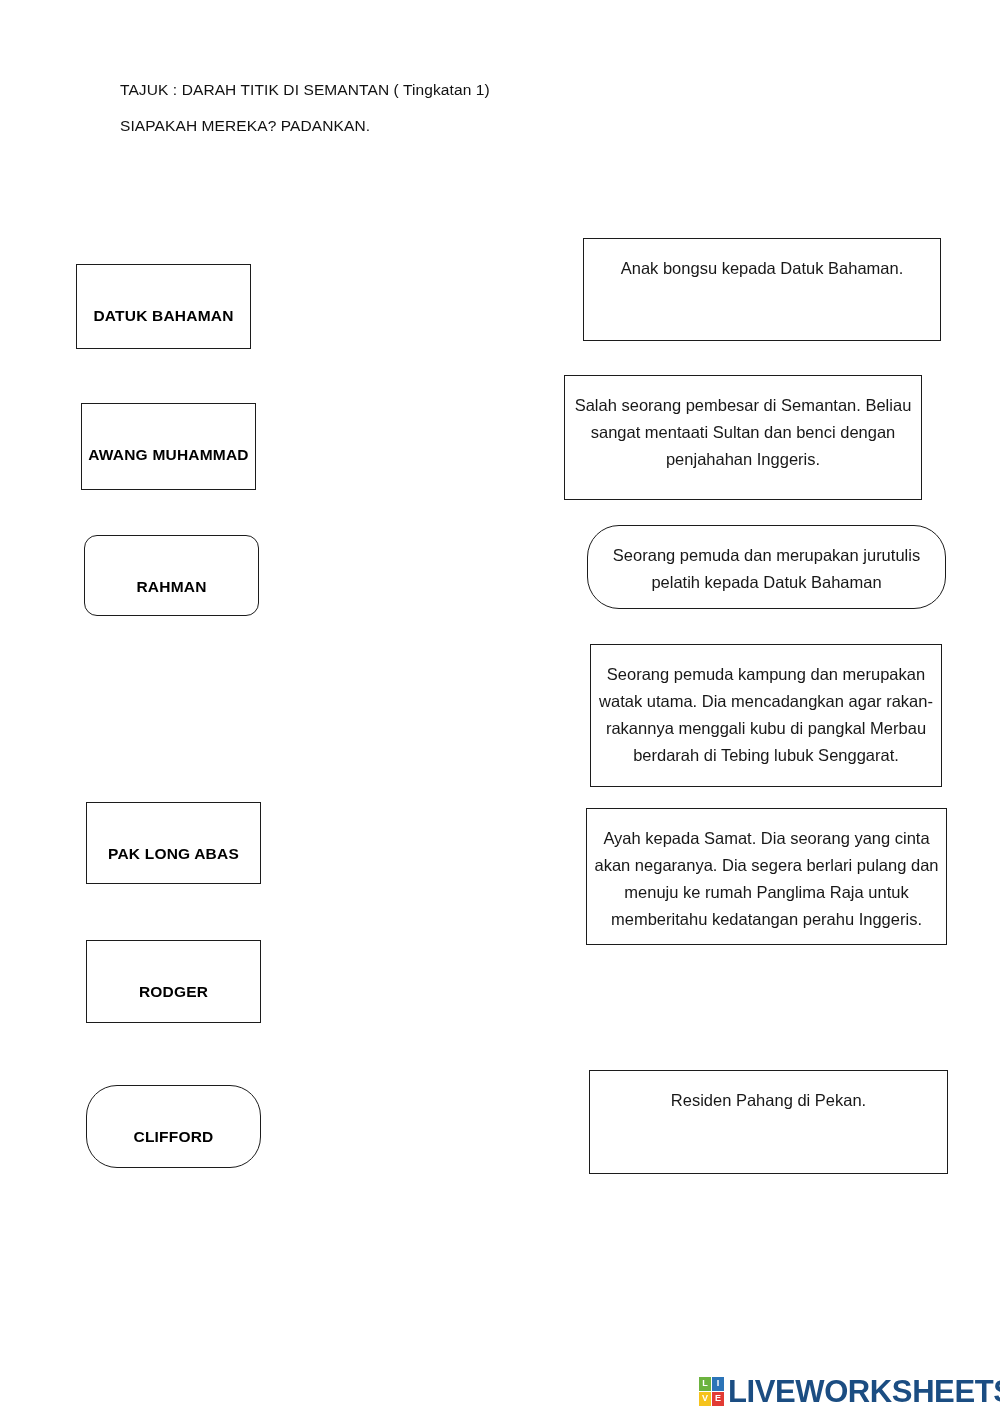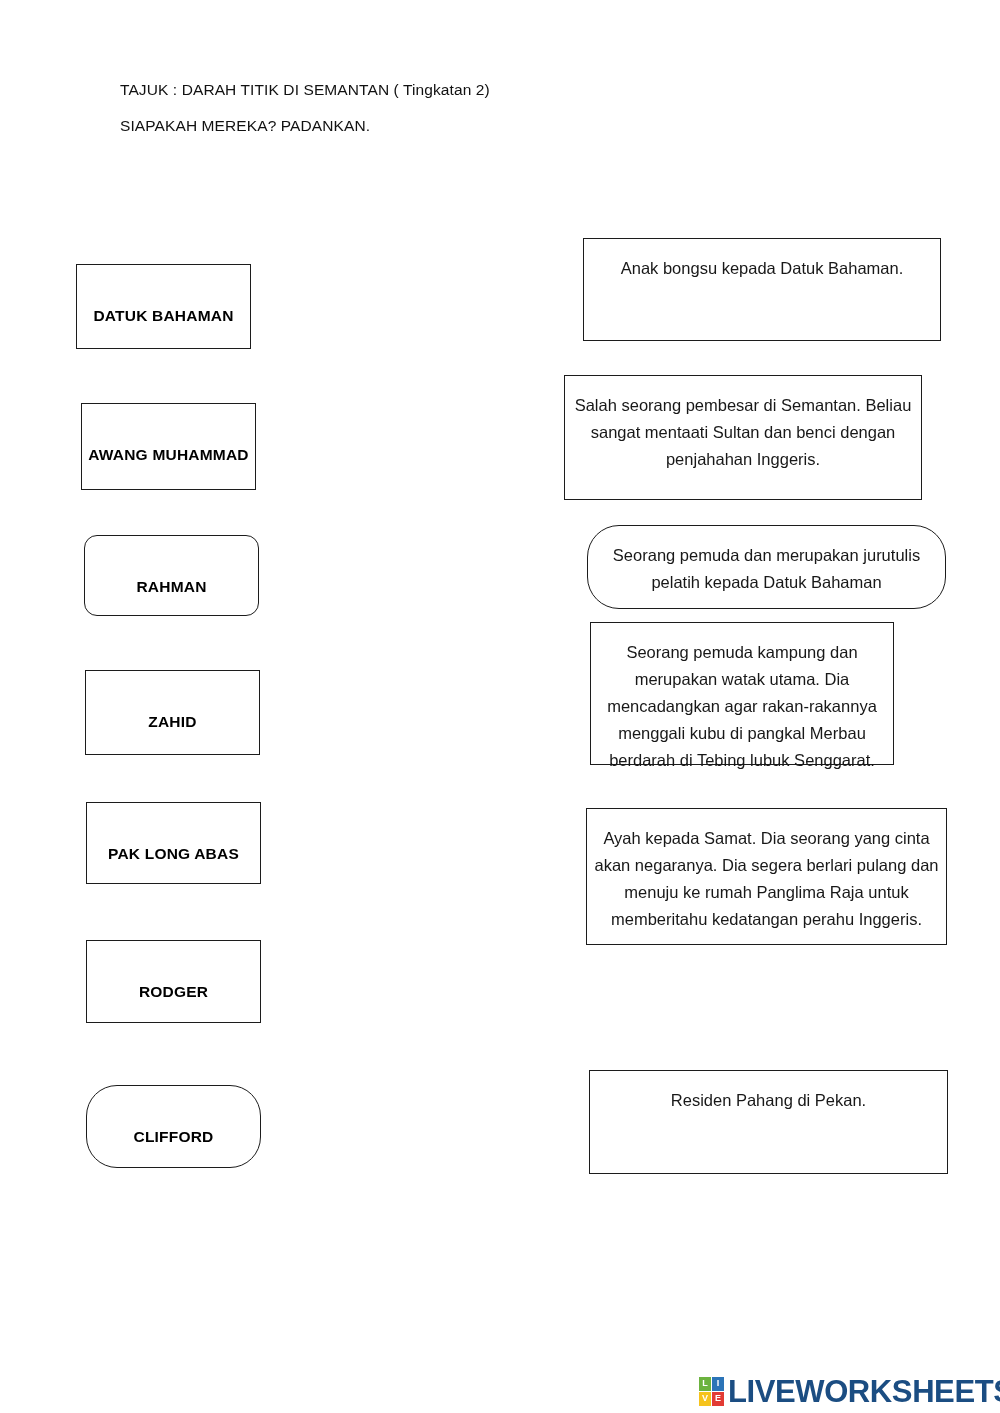--- a/index.html
+++ b/index.html
@@ -105,39 +105,36 @@
     color: #1b4d82;
     line-height: 1;
   }
 </style>
 </head>
 <body>
 
 <div class="page">
 
   <div class="header">
-    <div class="header-line">TAJUK  : DARAH TITIK DI SEMANTAN ( Tingkatan 2)</div>
+    <div class="header-line">TAJUK  : DARAH TITIK DI SEMANTAN ( Tingkatan 1)</div>
     <div class="header-line">SIAPAKAH MEREKA? PADANKAN.</div>
   </div>
 
   <div class="box name-box" style="left:76px; top:264px; width:175px; height:85px;">
     <span class="name-label">DATUK BAHAMAN</span>
   </div>
 
   <div class="box name-box" style="left:81px; top:403px; width:175px; height:87px;">
     <span class="name-label">AWANG MUHAMMAD</span>
   </div>
 
   <div class="box name-box" style="left:84px; top:535px; width:175px; height:81px;border-radius:13px;">
     <span class="name-label">RAHMAN</span>
   </div>
 
-  <div class="box name-box" style="left:85px; top:670px; width:175px; height:85px;">
-    <span class="name-label">ZAHID</span>
-  </div>
 
   <div class="box name-box" style="left:86px; top:802px; width:175px; height:82px;">
     <span class="name-label">PAK LONG ABAS</span>
   </div>
 
   <div class="box name-box" style="left:86px; top:940px; width:175px; height:83px;">
     <span class="name-label">RODGER</span>
   </div>
 
   <div class="box name-box" style="left:86px; top:1085px; width:175px; height:83px;border-radius:31px;">
@@ -149,21 +146,21 @@
   </div>
 
   <div class="box desc-box" style="left:564px; top:375px; width:358px; height:125px;">
     <span class="desc-text">Salah seorang pembesar di Semantan. Beliau sangat mentaati Sultan dan benci dengan penjahahan Inggeris.</span>
   </div>
 
   <div class="box desc-box" style="left:587px; top:525px; width:359px; height:84px;border-radius:32px;">
     <span class="desc-text">Seorang pemuda dan merupakan jurutulis pelatih kepada Datuk Bahaman</span>
   </div>
 
-  <div class="box desc-box" style="left:590px; top:622px; width:304px; height:143px;">
+  <div class="box desc-box" style="left:590px; top:644px; width:352px; height:143px;">
     <span class="desc-text">Seorang pemuda kampung dan merupakan watak utama. Dia mencadangkan agar rakan-rakannya menggali kubu di pangkal Merbau berdarah di Tebing lubuk Senggarat.</span>
   </div>
 
   <div class="box desc-box" style="left:586px; top:808px; width:361px; height:137px;">
     <span class="desc-text">Ayah kepada Samat. Dia seorang yang cinta akan negaranya. Dia segera berlari pulang dan menuju ke rumah Panglima Raja untuk memberitahu kedatangan perahu Inggeris.</span>
   </div>
 
 
   <div class="box desc-box" style="left:589px; top:1070px; width:359px; height:104px;">
     <span class="desc-text">Residen Pahang di Pekan.</span>

